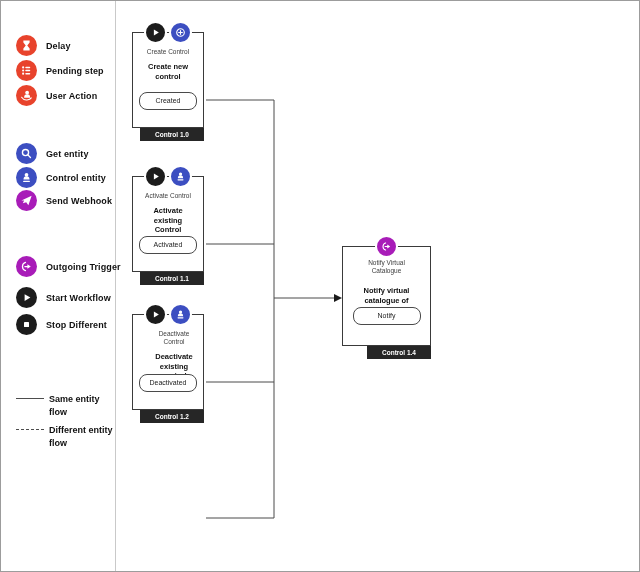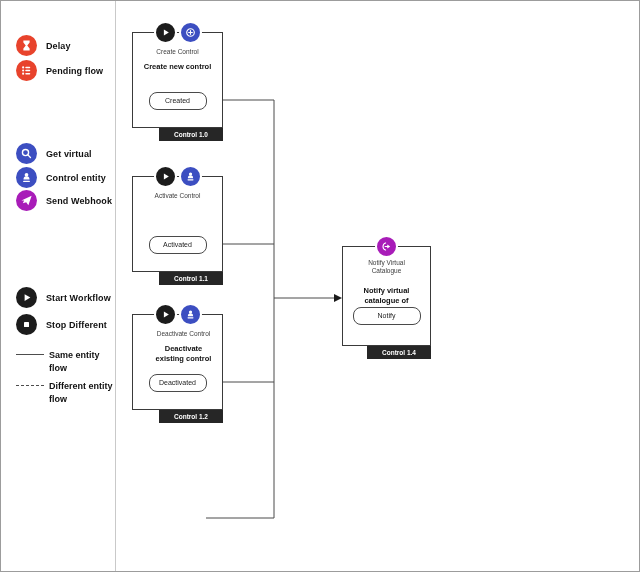--- a/index.html
+++ b/index.html
@@ -15,32 +15,32 @@
     position:absolute; left:0; top:0; width:115px; height:100%;
     border-right:1px solid #c9c9c9; background:#fff;
   }
   .lg-item { position:absolute; left:15px; display:flex; align-items:center; gap:9px; height:21px; }
   .lg-icon {
     width:21px; height:21px; border-radius:50%; flex:0 0 21px;
     display:flex; align-items:center; justify-content:center;
   }
   .lg-icon svg { width:15px; height:15px; display:block; }
   .lg-label { font-size:9px; font-weight:bold; color:#111; white-space:nowrap; letter-spacing:0.1px; }
-  .flow-item { position:absolute; left:15px; display:flex; align-items:flex-start; gap:5px; }
+  .flow-item { position:absolute; left:15px; display:flex; align-items:flex-start; gap:5px;margin-top:44px; }
   .flow-line { width:28px; margin-top:5px; flex:0 0 28px; }
   .flow-line.solid  { border-top:1.6px solid #4d4d4d; }
   .flow-line.dashed { border-top:1.6px dashed #4d4d4d; }
   .flow-label { font-size:9px; font-weight:bold; color:#111; line-height:13px; }
 
   
   .connectors { position:absolute; left:0; top:0; pointer-events:none; }
 
   
   .card {
-    position:absolute; width:91px; height:96px;
+    position:absolute; width:72px; height:96px;
     background:#fff; border:1px solid #3a3a3a;
   }
   .card-icons {
     position:absolute; top:-12px; left:0; right:0;
     display:flex; justify-content:center; gap:2px;
   }
   .c-icon {
     width:23px; height:23px; border-radius:50%; border:2px solid #fff;
     display:flex; align-items:center; justify-content:center;
   }
@@ -130,47 +130,63 @@
           </svg>
         </span>
       <span class="lg-label">Delay</span>
     </div>
     <div class="lg-item" style="top:59px">
       <span class="lg-icon" style="background: rgb(232, 67, 44);">
           <svg>
             <use href="#i-list"></use>
           </svg>
         </span>
-      <span class="lg-label">Pending flow</span>
+      <span class="lg-label">Pending step</span>
+    </div>
+    <div class="lg-item" style="top:84px">
+      <span class="lg-icon" style="background: rgb(232, 67, 44);">
+          <svg>
+            <use href="#i-user-action"></use>
+          </svg>
+        </span>
+      <span class="lg-label">User Action</span>
     </div>
 
     <div class="lg-item" style="top:142px">
       <span class="lg-icon" style="background: rgb(60, 78, 193);">
           <svg>
             <use href="#i-search"></use>
           </svg>
         </span>
-      <span class="lg-label">Get virtual</span>
+      <span class="lg-label">Get entity</span>
     </div>
     <div class="lg-item" style="top:166px">
       <span class="lg-icon" style="background: rgb(60, 78, 193);">
           <svg>
             <use href="#i-update-user"></use>
           </svg>
         </span>
       <span class="lg-label">Control entity</span>
     </div>
 
     <div class="lg-item" style="top:189px">
       <span class="lg-icon" style="background: rgb(168, 28, 184);">
           <svg>
             <use href="#i-send"></use>
           </svg>
         </span>
       <span class="lg-label">Send Webhook</span>
+    </div>
+    <div class="lg-item" style="top:255px">
+      <span class="lg-icon" style="background: rgb(168, 28, 184);">
+          <svg>
+            <use href="#i-arrow-out"></use>
+          </svg>
+        </span>
+      <span class="lg-label">Outgoing Trigger</span>
     </div>
 
     <div class="lg-item" style="top:286px">
       <span class="lg-icon" style="background: rgb(28, 28, 28);">
           <svg>
             <use href="#i-play"></use>
           </svg>
         </span>
       <span class="lg-label">Start Workflow</span>
     </div>
@@ -230,20 +246,21 @@
             <use href="#i-play"></use>
           </svg>
         </span>
       <span class="c-icon" style="background: rgb(60, 78, 193);">
           <svg>
             <use href="#i-update-user"></use>
           </svg>
         </span>
     </div>
     <div class="card-name">Activate Control</div>
+    <div class="card-title">Activate existing Control</div>
     <div class="card-button">Activated</div>
     <div class="card-tag">Control 1.1</div>
   </div>
 
   <div class="card" style="left:131px; top:313px;padding-left:12px;">
     <div class="card-icons">
       <span class="c-icon" style="background: rgb(28, 28, 28);">
           <svg>
             <use href="#i-play"></use>
           </svg>

